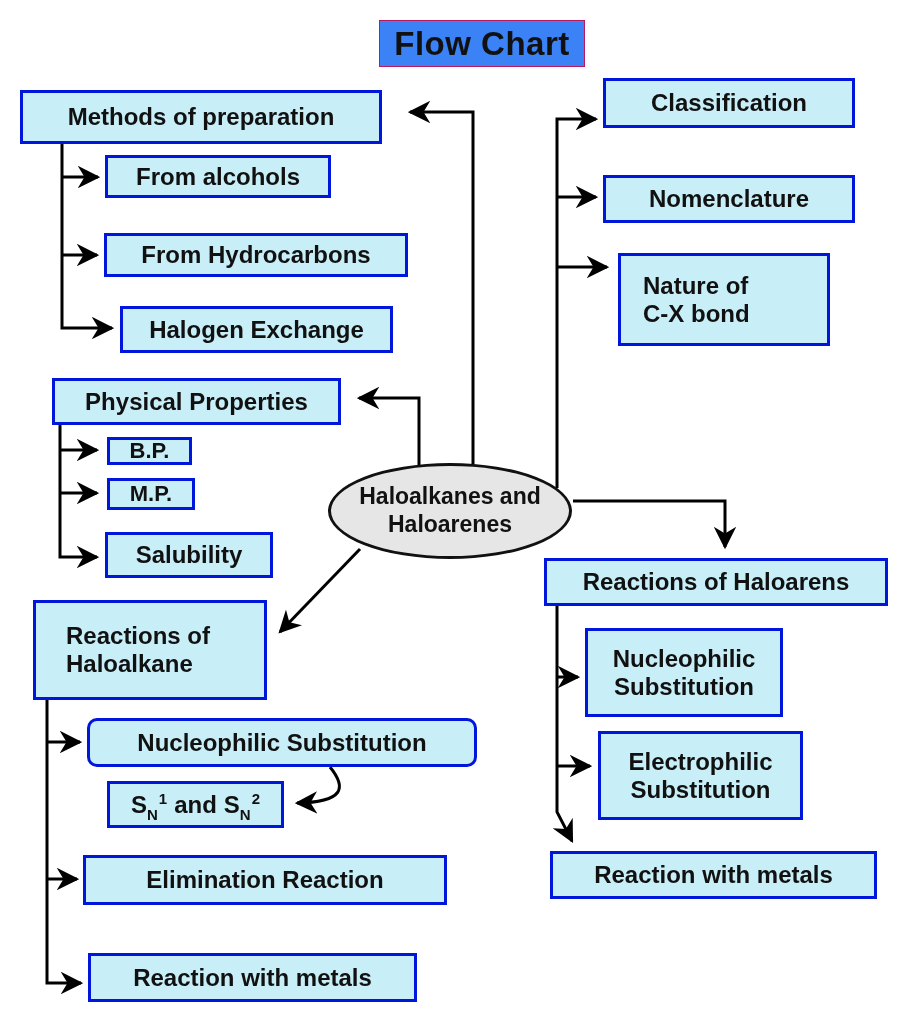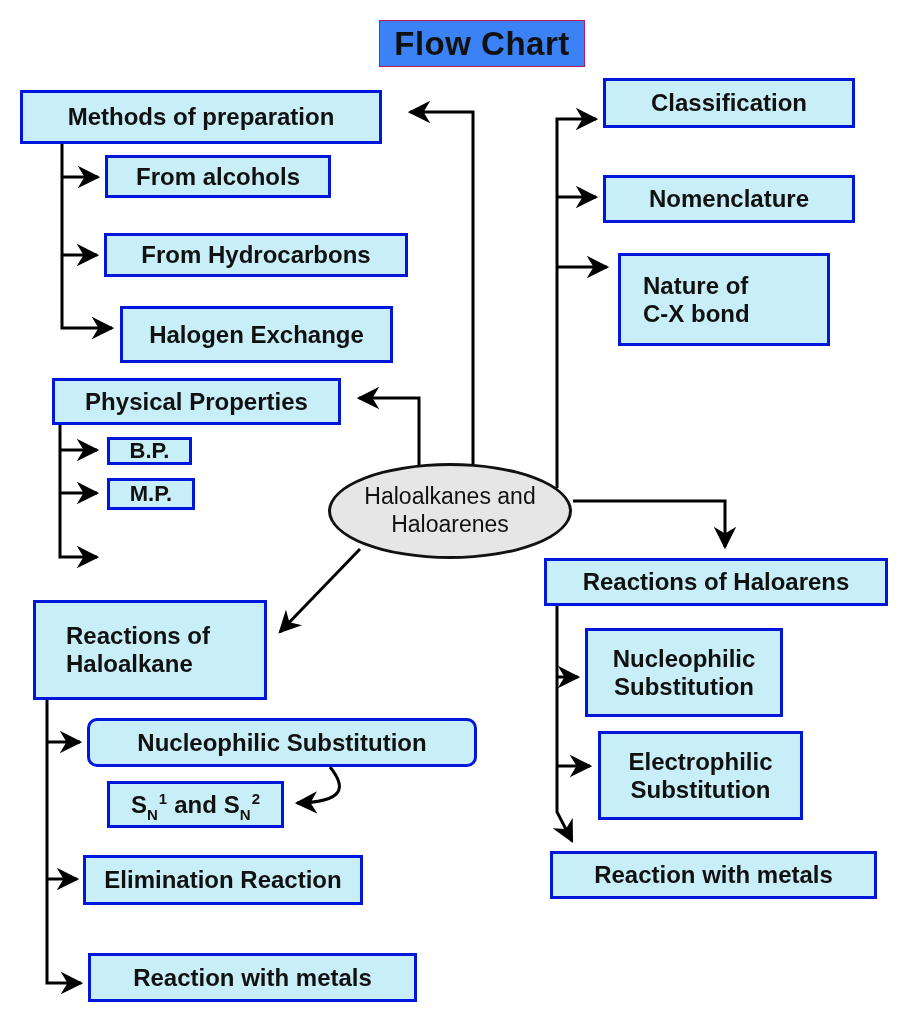--- a/index.html
+++ b/index.html
@@ -42,21 +42,21 @@
     font-size: 33px;
     letter-spacing: 0.5px;
   }
   .ellipse-node {
     position: absolute;
     box-sizing: border-box;
     background: #E6E6E6;
     border: 3px solid #111111;
     border-radius: 50%;
     color: #111111;
-    font-weight: 400;
+    font-weight: 700;
     font-size: 23px;
     display: flex;
     flex-direction: column;
     align-items: center;
     justify-content: center;
     z-index: 2;
     line-height: 1.2;
   }
   .sn-label { display: inline-flex; align-items: baseline; }
   .sn-label sub { font-size: 15px; vertical-align: sub; position: relative; top: 7px; }
@@ -107,36 +107,39 @@
   </div>
 
   <div class="box" style="left:105px; top:155px; width:226px; height:43px;">
     <span>From alcohols</span>
   </div>
 
   <div class="box" style="left:104px; top:233px; width:304px; height:44px;">
     <span>From Hydrocarbons</span>
   </div>
 
-  <div class="box" style="left:120px; top:306px; width:273px; height:57px;">
+  <div class="box" style="left:120px; top:306px; width:273px; height:47px;">
     <span>Halogen Exchange</span>
   </div>
 
   <div class="box" style="left:52px; top:378px; width:289px; height:47px;">
     <span>Physical Properties</span>
   </div>
 
   <div class="box small" style="left:107px; top:437px; width:85px; height:28px;">
     <span>B.P.</span>
   </div>
 
   <div class="box small" style="left:107px; top:478px; width:88px; height:32px;">
     <span>M.P.</span>
   </div>
 
+  <div class="box" style="left:105px; top:532px; width:168px; height:46px;">
+    <span>Salubility</span>
+  </div>
 
   <div class="box two-line align-left" style="left:33px; top:600px; width:234px; height:100px; padding-left:30px;">
     <span>Reactions of</span>
     <span>Haloalkane</span>
   </div>
 
   <div class="box" style="left:87px; top:718px; width:390px; height:49px;border-radius:10px;">
     <span>Nucleophilic Substitution</span>
   </div>
 
@@ -145,21 +148,21 @@
       <span>S</span>
         <sub>N</sub>
         <sup>1</sup>
         <span class="mid">and</span>
         <span>S</span>
         <sub>N</sub>
         <sup>2</sup>
     </span>
   </div>
 
-  <div class="box" style="left:83px; top:855px; width:280px; height:50px;">
+  <div class="box" style="left:83px; top:855px; width:364px; height:50px;">
     <span>Elimination Reaction</span>
   </div>
 
   <div class="box" style="left:88px; top:953px; width:329px; height:49px;">
     <span>Reaction with metals</span>
   </div>
 
   <div class="box" style="left:603px; top:78px; width:252px; height:50px;">
     <span>Classification</span>
   </div>

